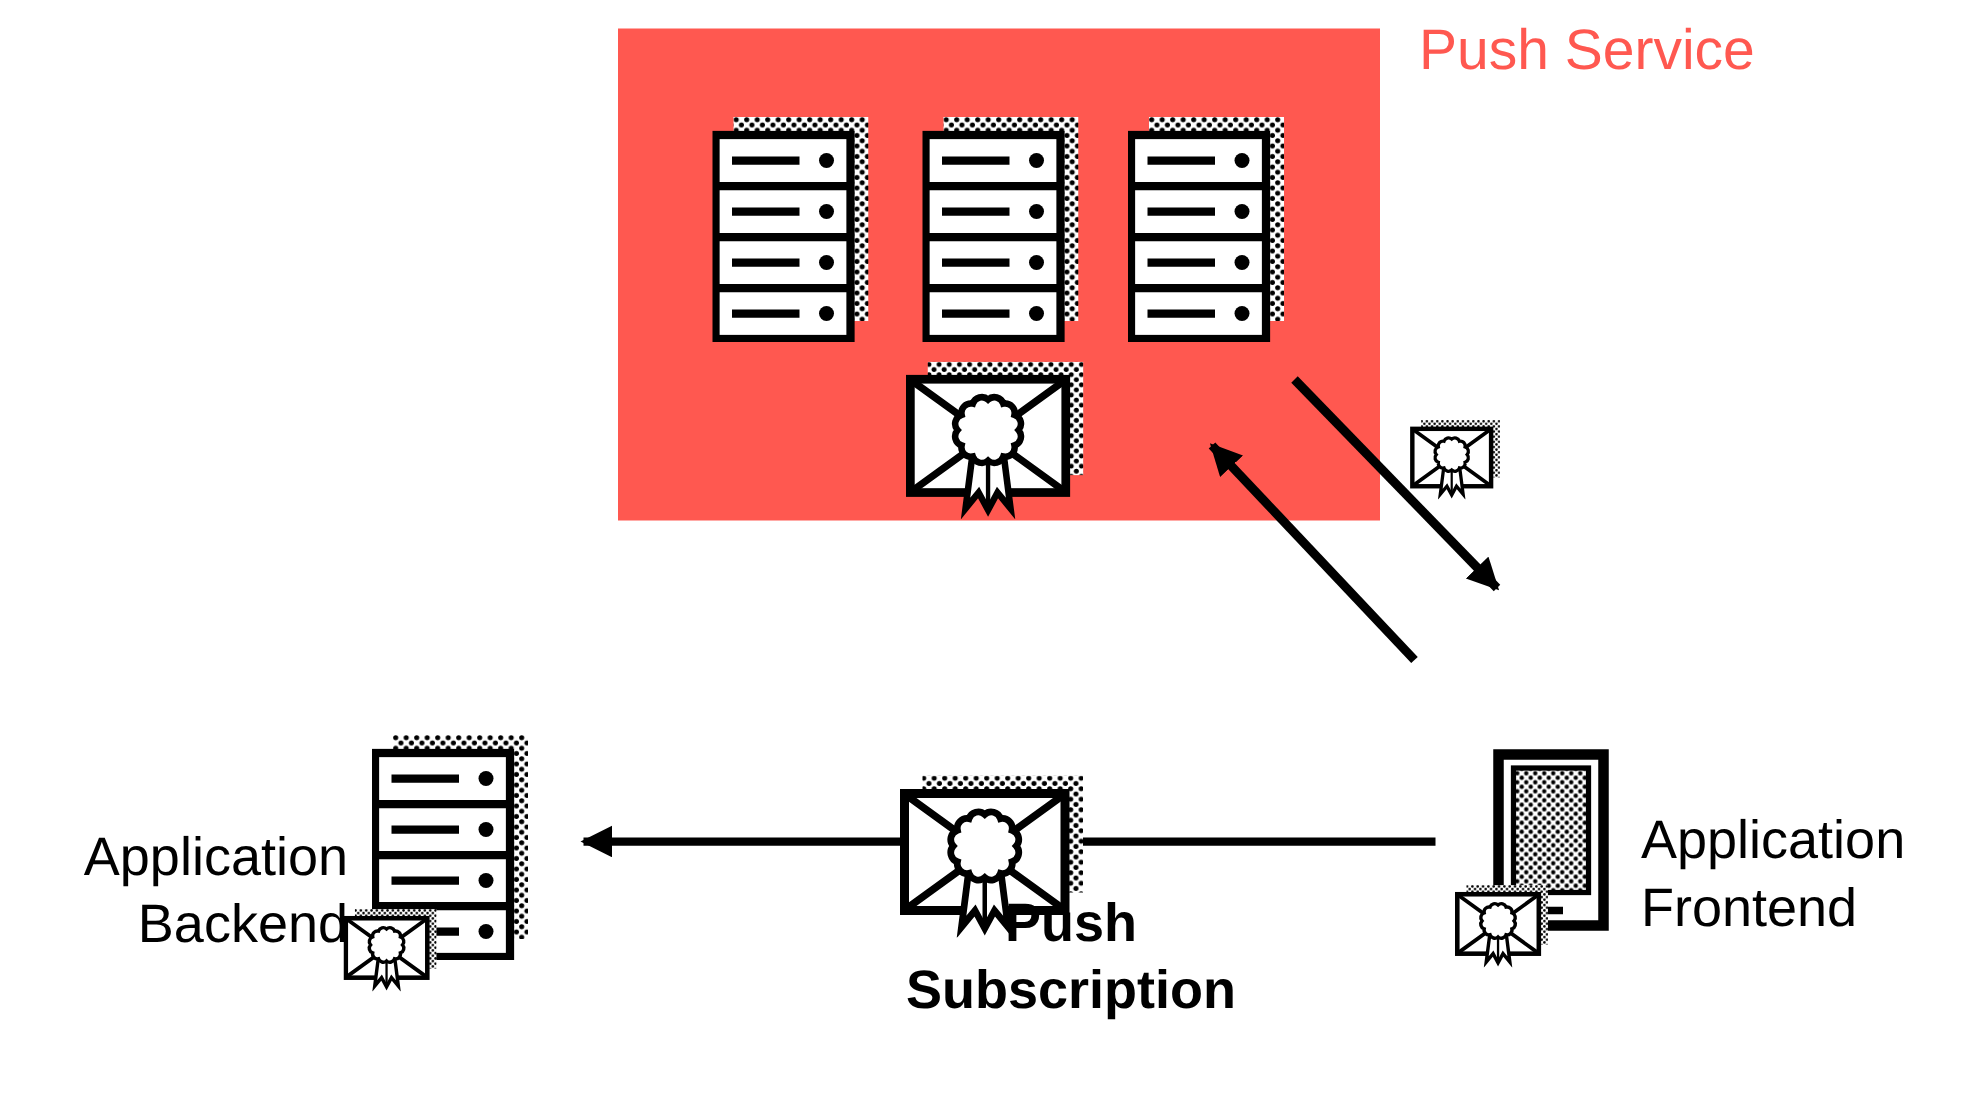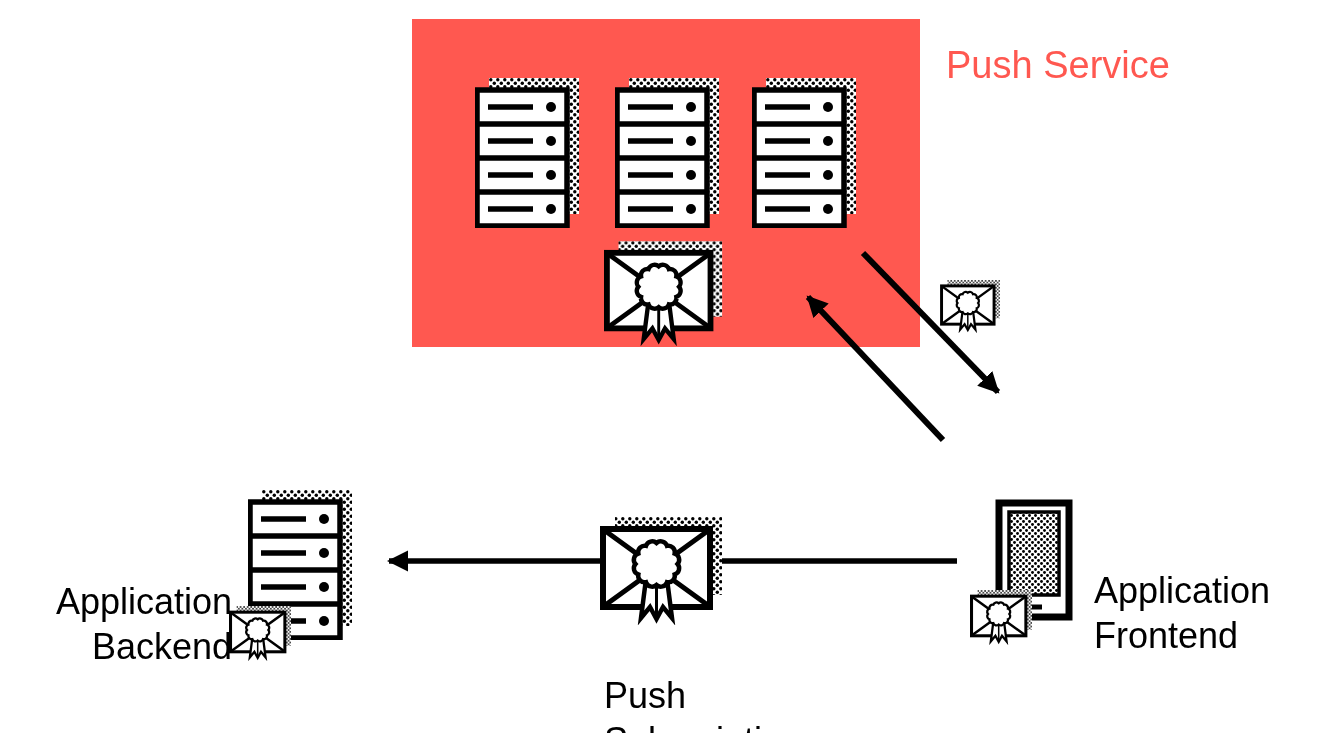--- a/index.html
+++ b/index.html
@@ -11,30 +11,29 @@
     font-family:"Liberation Sans", sans-serif;
   }
   .gfx{position:absolute;left:0;top:0;}
   .label{
     position:absolute;
     white-space:pre-line;
     color:var(--icon-black,#000);
     font-size:36px;
     line-height:45px;
     letter-spacing:0px;
-    margin-top:31px;
   }
   .label.accent{
     color:var(--accent-red,#FF5850);
     font-size:38px;
     line-height:46px;
   }
   .lbl-push-service{left:946px;top:11px;}
   .lbl-app-backend{right:1086px;top:548px;text-align:right;}
-  .lbl-push-subscription{left:604px;top:642px;text-align:left;}
+  .lbl-push-subscription{left:604px;top:592px;text-align:center;font-weight:bold;}
   .lbl-app-frontend{left:1094px;top:537px;text-align:left;}
 </style>
 </head>
 <body>
 
 <div class="canvas">
 
   <svg class="gfx" width="1318" height="733" viewBox="0 0 1318 733">
     <defs>
       <pattern id="halftone" width="7" height="7" patternUnits="userSpaceOnUse">

